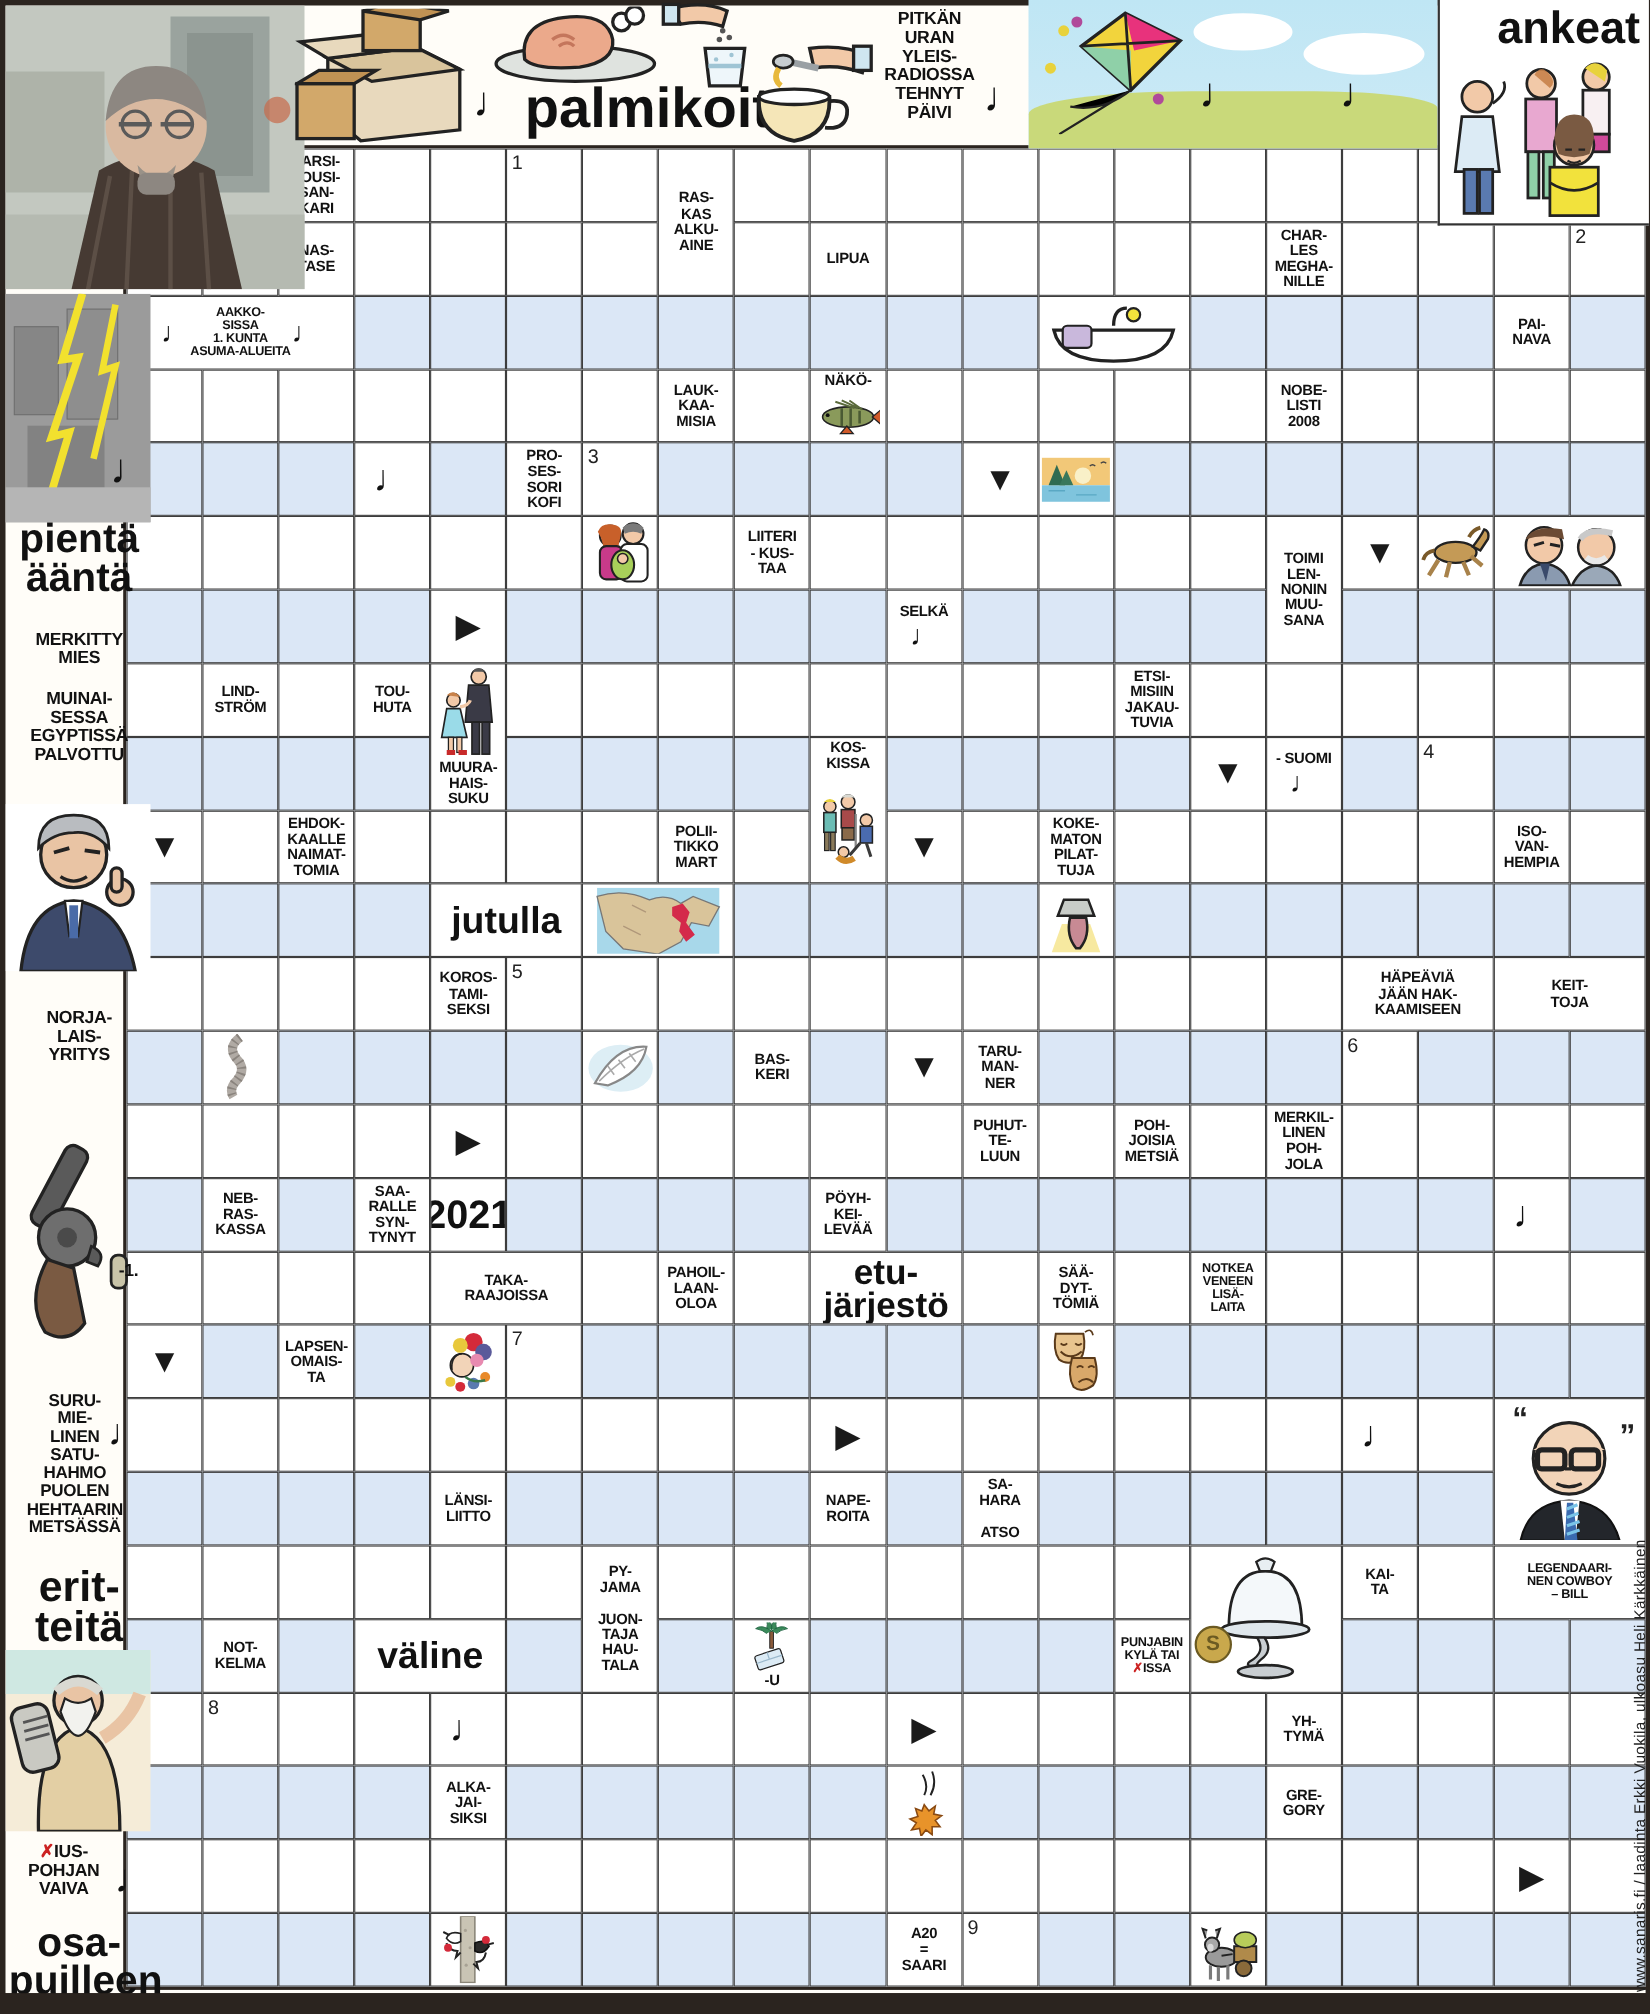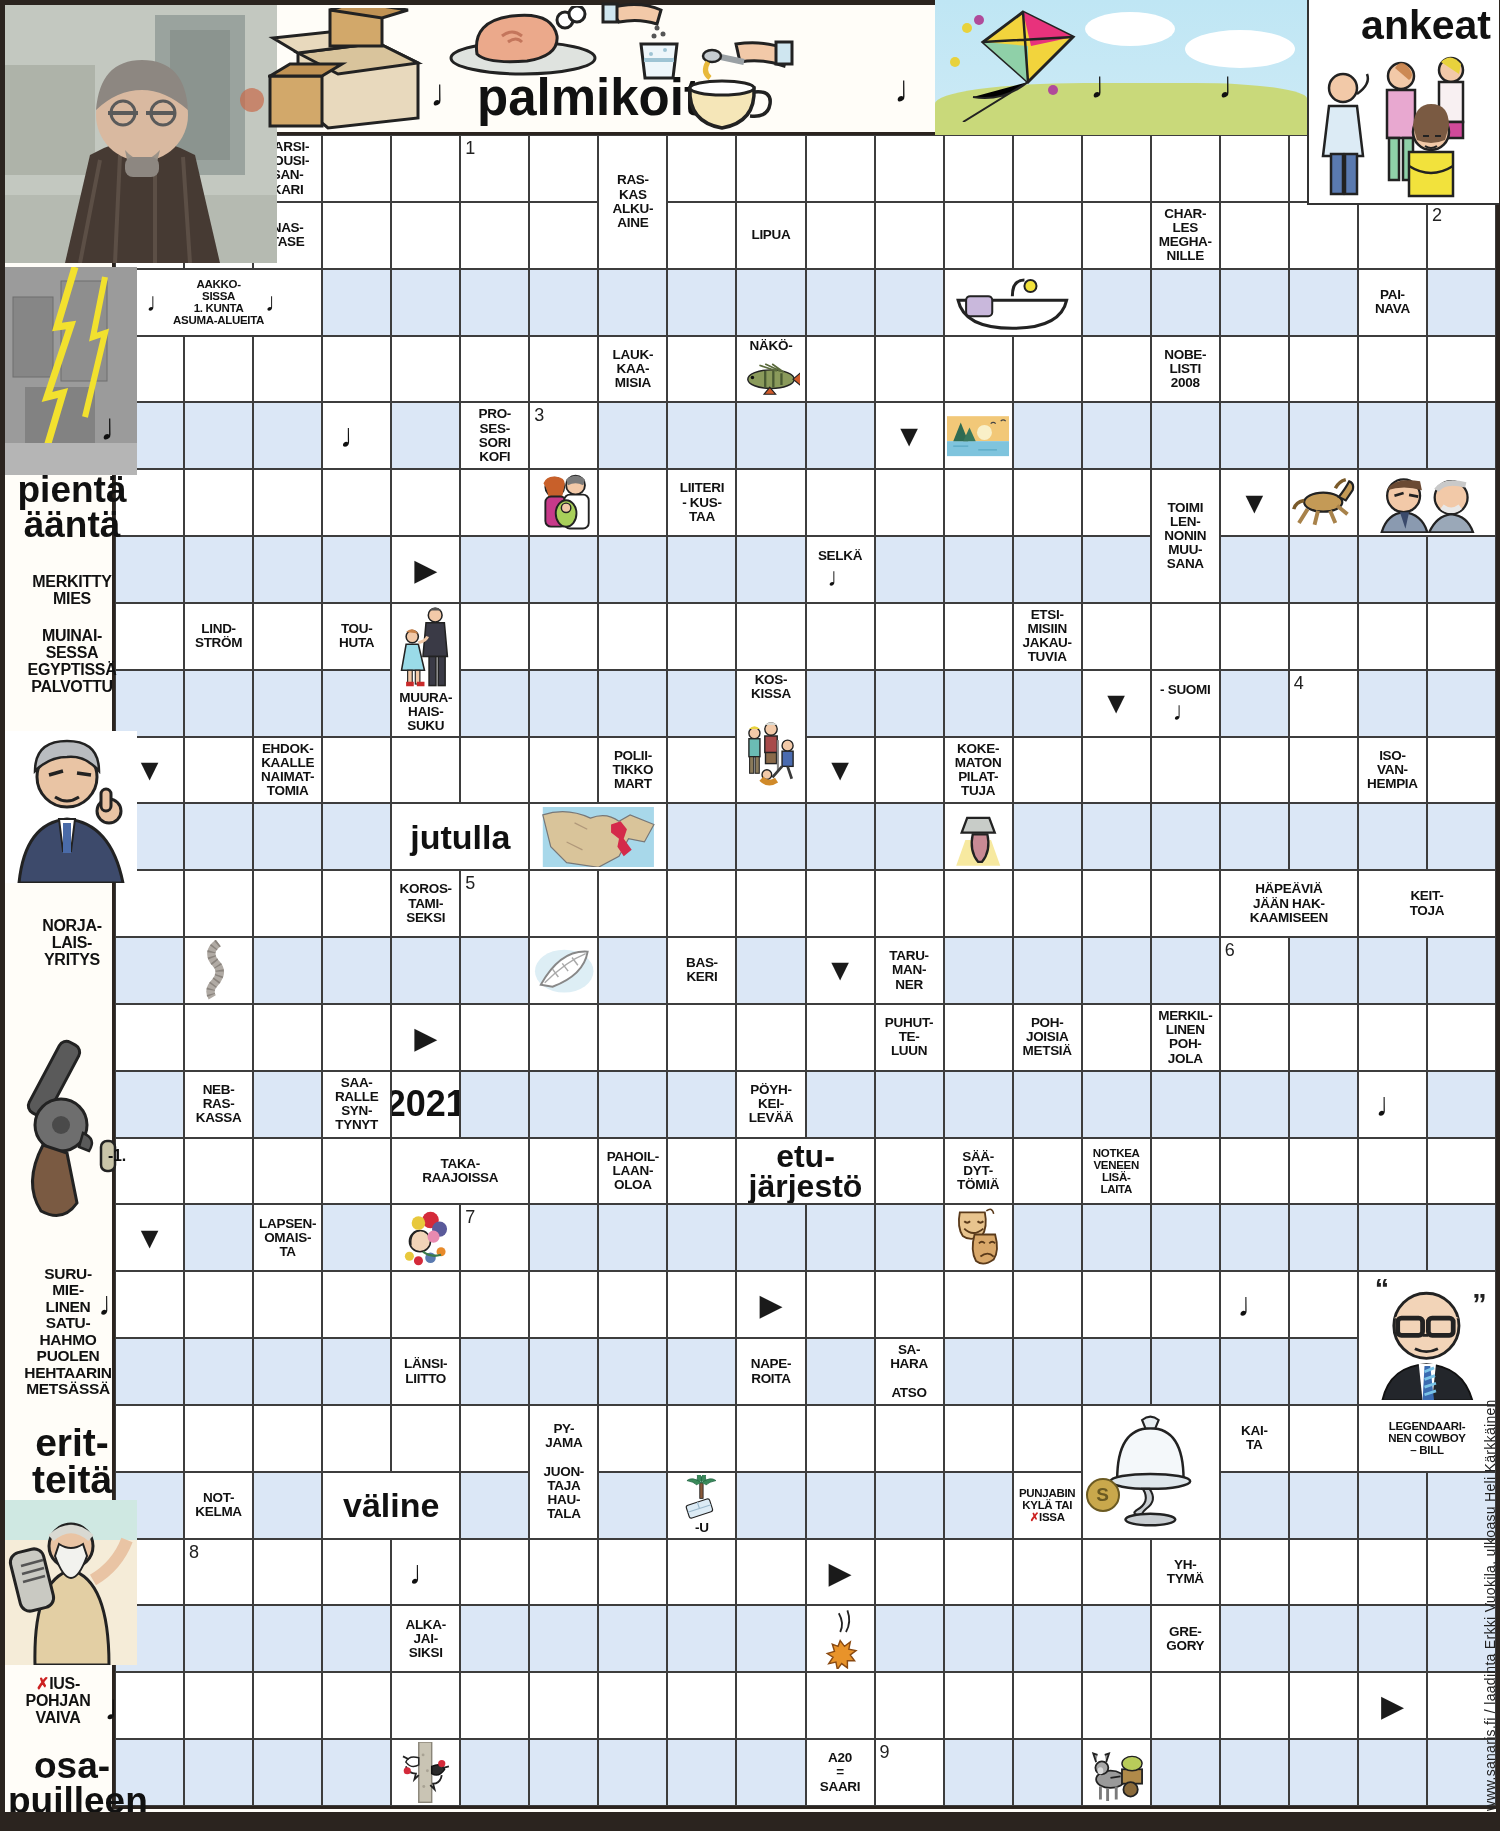--- a/index.html
+++ b/index.html
@@ -935,20 +935,26 @@
      <rect x="100" y="2" width="16" height="22" fill="#cfe6f0" stroke="#222" stroke-width="3"></rect>
      <path d="M40 16 L68 22" stroke="#9aa0a4" stroke-width="6"></path>
      <ellipse cx="36" cy="16" rx="9" ry="6" fill="#c6ccd0" stroke="#222" stroke-width="2.5"></ellipse>
      <path d="M32 22 q-6 10 2 16" stroke="#e8b93c" stroke-width="5" fill="none"></path>
      <path d="M14 48 h64 q2 34 -32 40 q-34 -6 -32 -40Z" fill="#f5e6b8" stroke="#222" stroke-width="3.5"></path>
      <path d="M78 52 q18 -2 16 12 q-2 14 -20 12" fill="none" stroke="#222" stroke-width="3.5"></path>
      <ellipse cx="46" cy="48" rx="32" ry="7" fill="#fff" stroke="#222" stroke-width="3"></ellipse>
    </svg>
  </div>
 
+ <div class="abs mclue" style="left:790px;top:10px;width:110px">PITKÄN
+URAN
+YLEIS-
+RADIOSSA
+TEHNYT
+PÄIVI</div>
  <div class="abs note" style="left:894px;top:70px">♩</div>
 
  <div class="abs skyband" style="left:935px;top:0;width:372px;height:135px">
    <div class="greenband"></div>
    <div class="cloud" style="left:150px;top:12px;width:90px;height:34px"></div>
    <div class="cloud" style="left:250px;top:30px;width:110px;height:38px"></div>
    <svg class="abs" style="left:8px;top:2px" width="180" height="120" viewBox="0 0 180 120">
      <polygon points="80,10 130,35 85,80 40,40" fill="#f2d43c" stroke="#222" stroke-width="3"></polygon>
      <polygon points="80,10 130,35 88,44" fill="#e8327c"></polygon>
      <polygon points="40,40 85,44 85,80" fill="#8fd0a8"></polygon>

